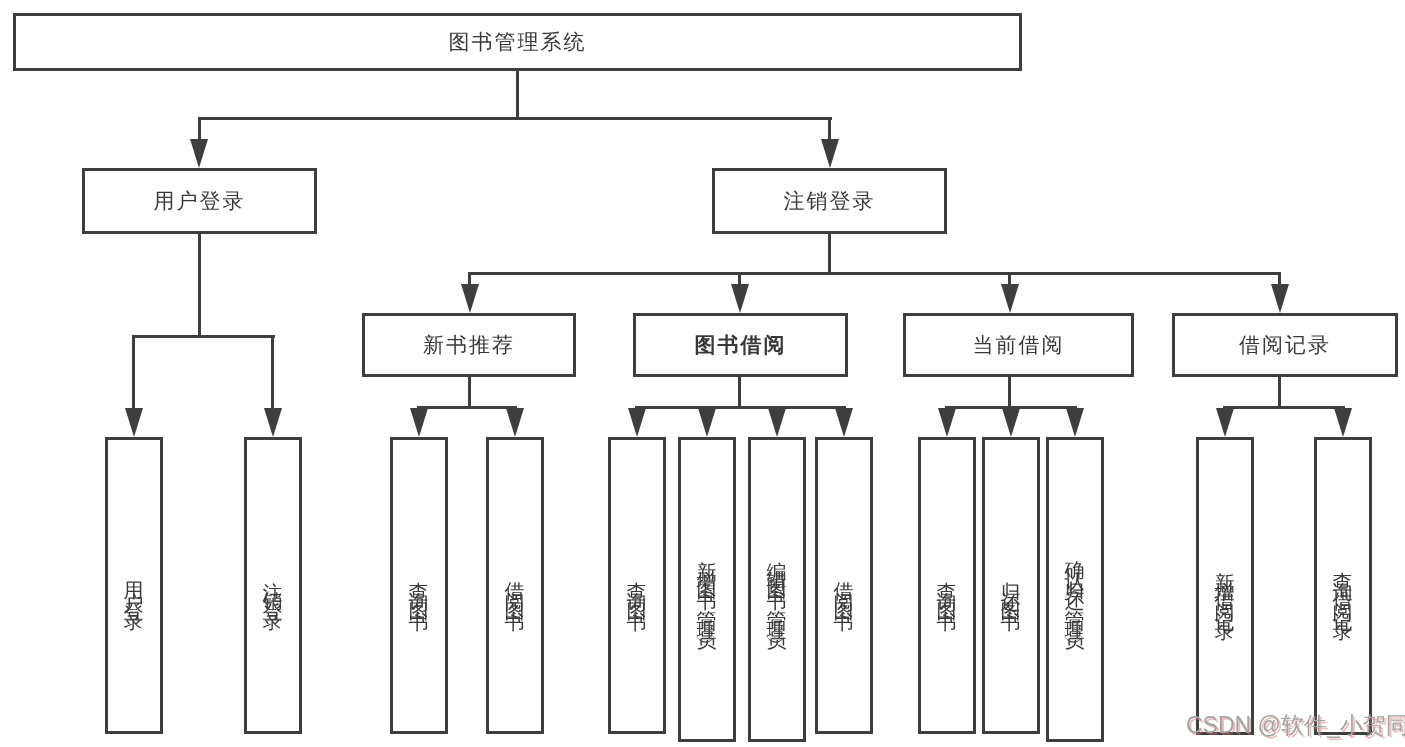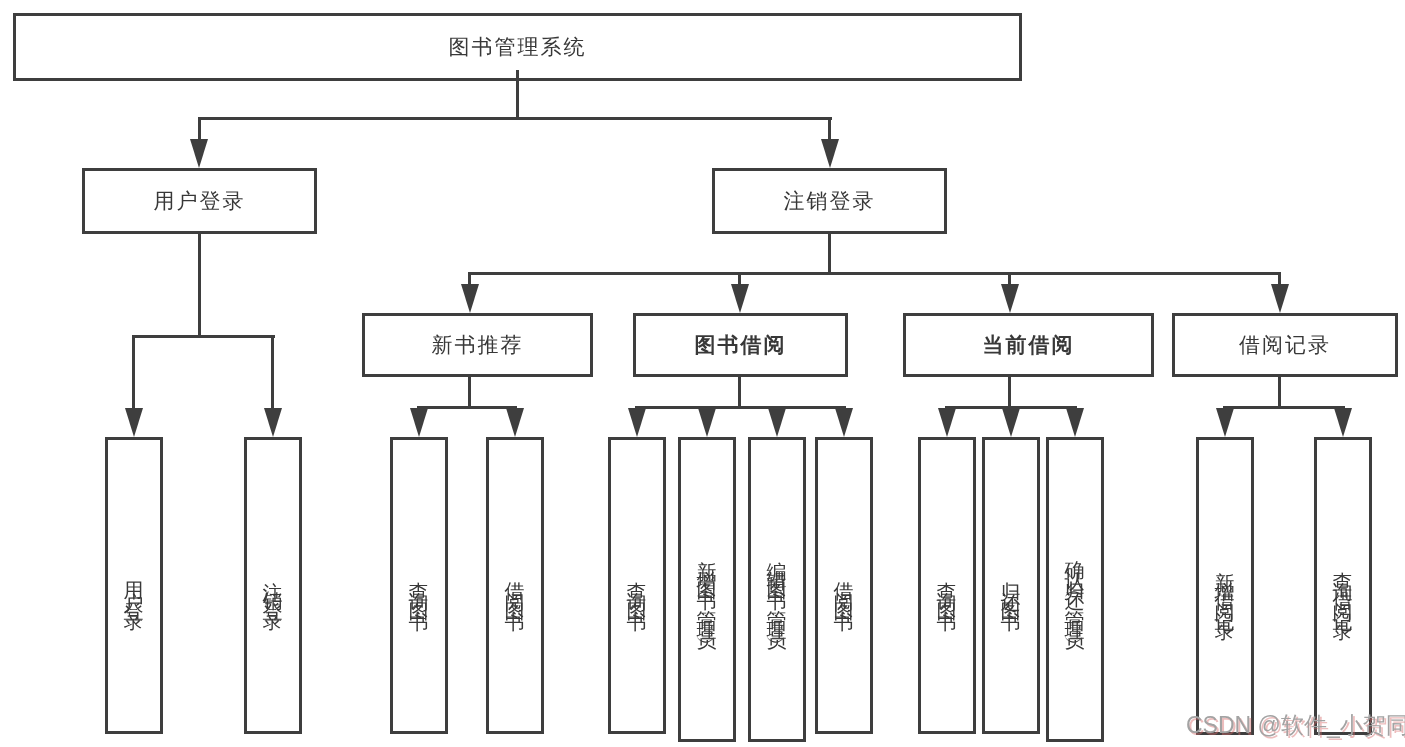--- a/index.html
+++ b/index.html
@@ -24,21 +24,21 @@
   .watermark{
     position:absolute;left:1186px;top:710px;font-size:23px;color:#a3a3a3;
     text-shadow:2px 2px 0 rgba(216,108,108,0.45);white-space:nowrap;z-index:5;
   }
 </style>
 </head>
 <body>
 
 <div class="canvas">
 
-  <div class="box hbox" style="left:13px;top:13px;width:1009px;height:68px;">
+  <div class="box hbox" style="left:13px;top:13px;width:1009px;height:58px;">
     <span>图书管理系统</span>
   </div>
 
   <div class="vline" style="left:516px;top:70px;height:49px;"></div>
   <div class="hline" style="left:198px;top:117px;width:634px;"></div>
   <div class="vline" style="left:198px;top:117px;height:25px;"></div>
   <div class="arrow" style="left:190px;top:139px;"></div>
   <div class="vline" style="left:828px;top:117px;height:25px;"></div>
   <div class="arrow" style="left:821px;top:139px;"></div>
 
@@ -60,27 +60,27 @@
   <div class="hline" style="left:468px;top:272px;width:813px;"></div>
   <div class="vline" style="left:468px;top:272px;height:15px;"></div>
   <div class="arrow" style="left:461px;top:284px;"></div>
   <div class="vline" style="left:738px;top:272px;height:15px;"></div>
   <div class="arrow" style="left:731px;top:284px;"></div>
   <div class="vline" style="left:1008px;top:272px;height:15px;"></div>
   <div class="arrow" style="left:1001px;top:284px;"></div>
   <div class="vline" style="left:1278px;top:272px;height:15px;"></div>
   <div class="arrow" style="left:1271px;top:284px;"></div>
 
-  <div class="box hbox" style="left:362px;top:313px;width:231px;height:64px;">
+  <div class="box hbox" style="left:362px;top:313px;width:214px;height:64px;">
     <span>新书推荐</span>
   </div>
   <div class="box hbox" style="left:633px;top:313px;width:215px;height:64px;font-weight:bold;">
     <span>图书借阅</span>
   </div>
-  <div class="box hbox" style="left:903px;top:313px;width:251px;height:64px;font-weight:bold;">
+  <div class="box hbox" style="left:903px;top:313px;width:231px;height:64px;">
     <span>当前借阅</span>
   </div>
   <div class="box hbox" style="left:1172px;top:313px;width:226px;height:64px;">
     <span>借阅记录</span>
   </div>
 
   <div class="vline" style="left:468px;top:375px;height:34px;"></div>
   <div class="hline" style="left:417px;top:406px;width:100px;"></div>
   <div class="vline" style="left:417px;top:406px;height:8px;"></div>
   <div class="arrow" style="left:410px;top:408px;"></div>

